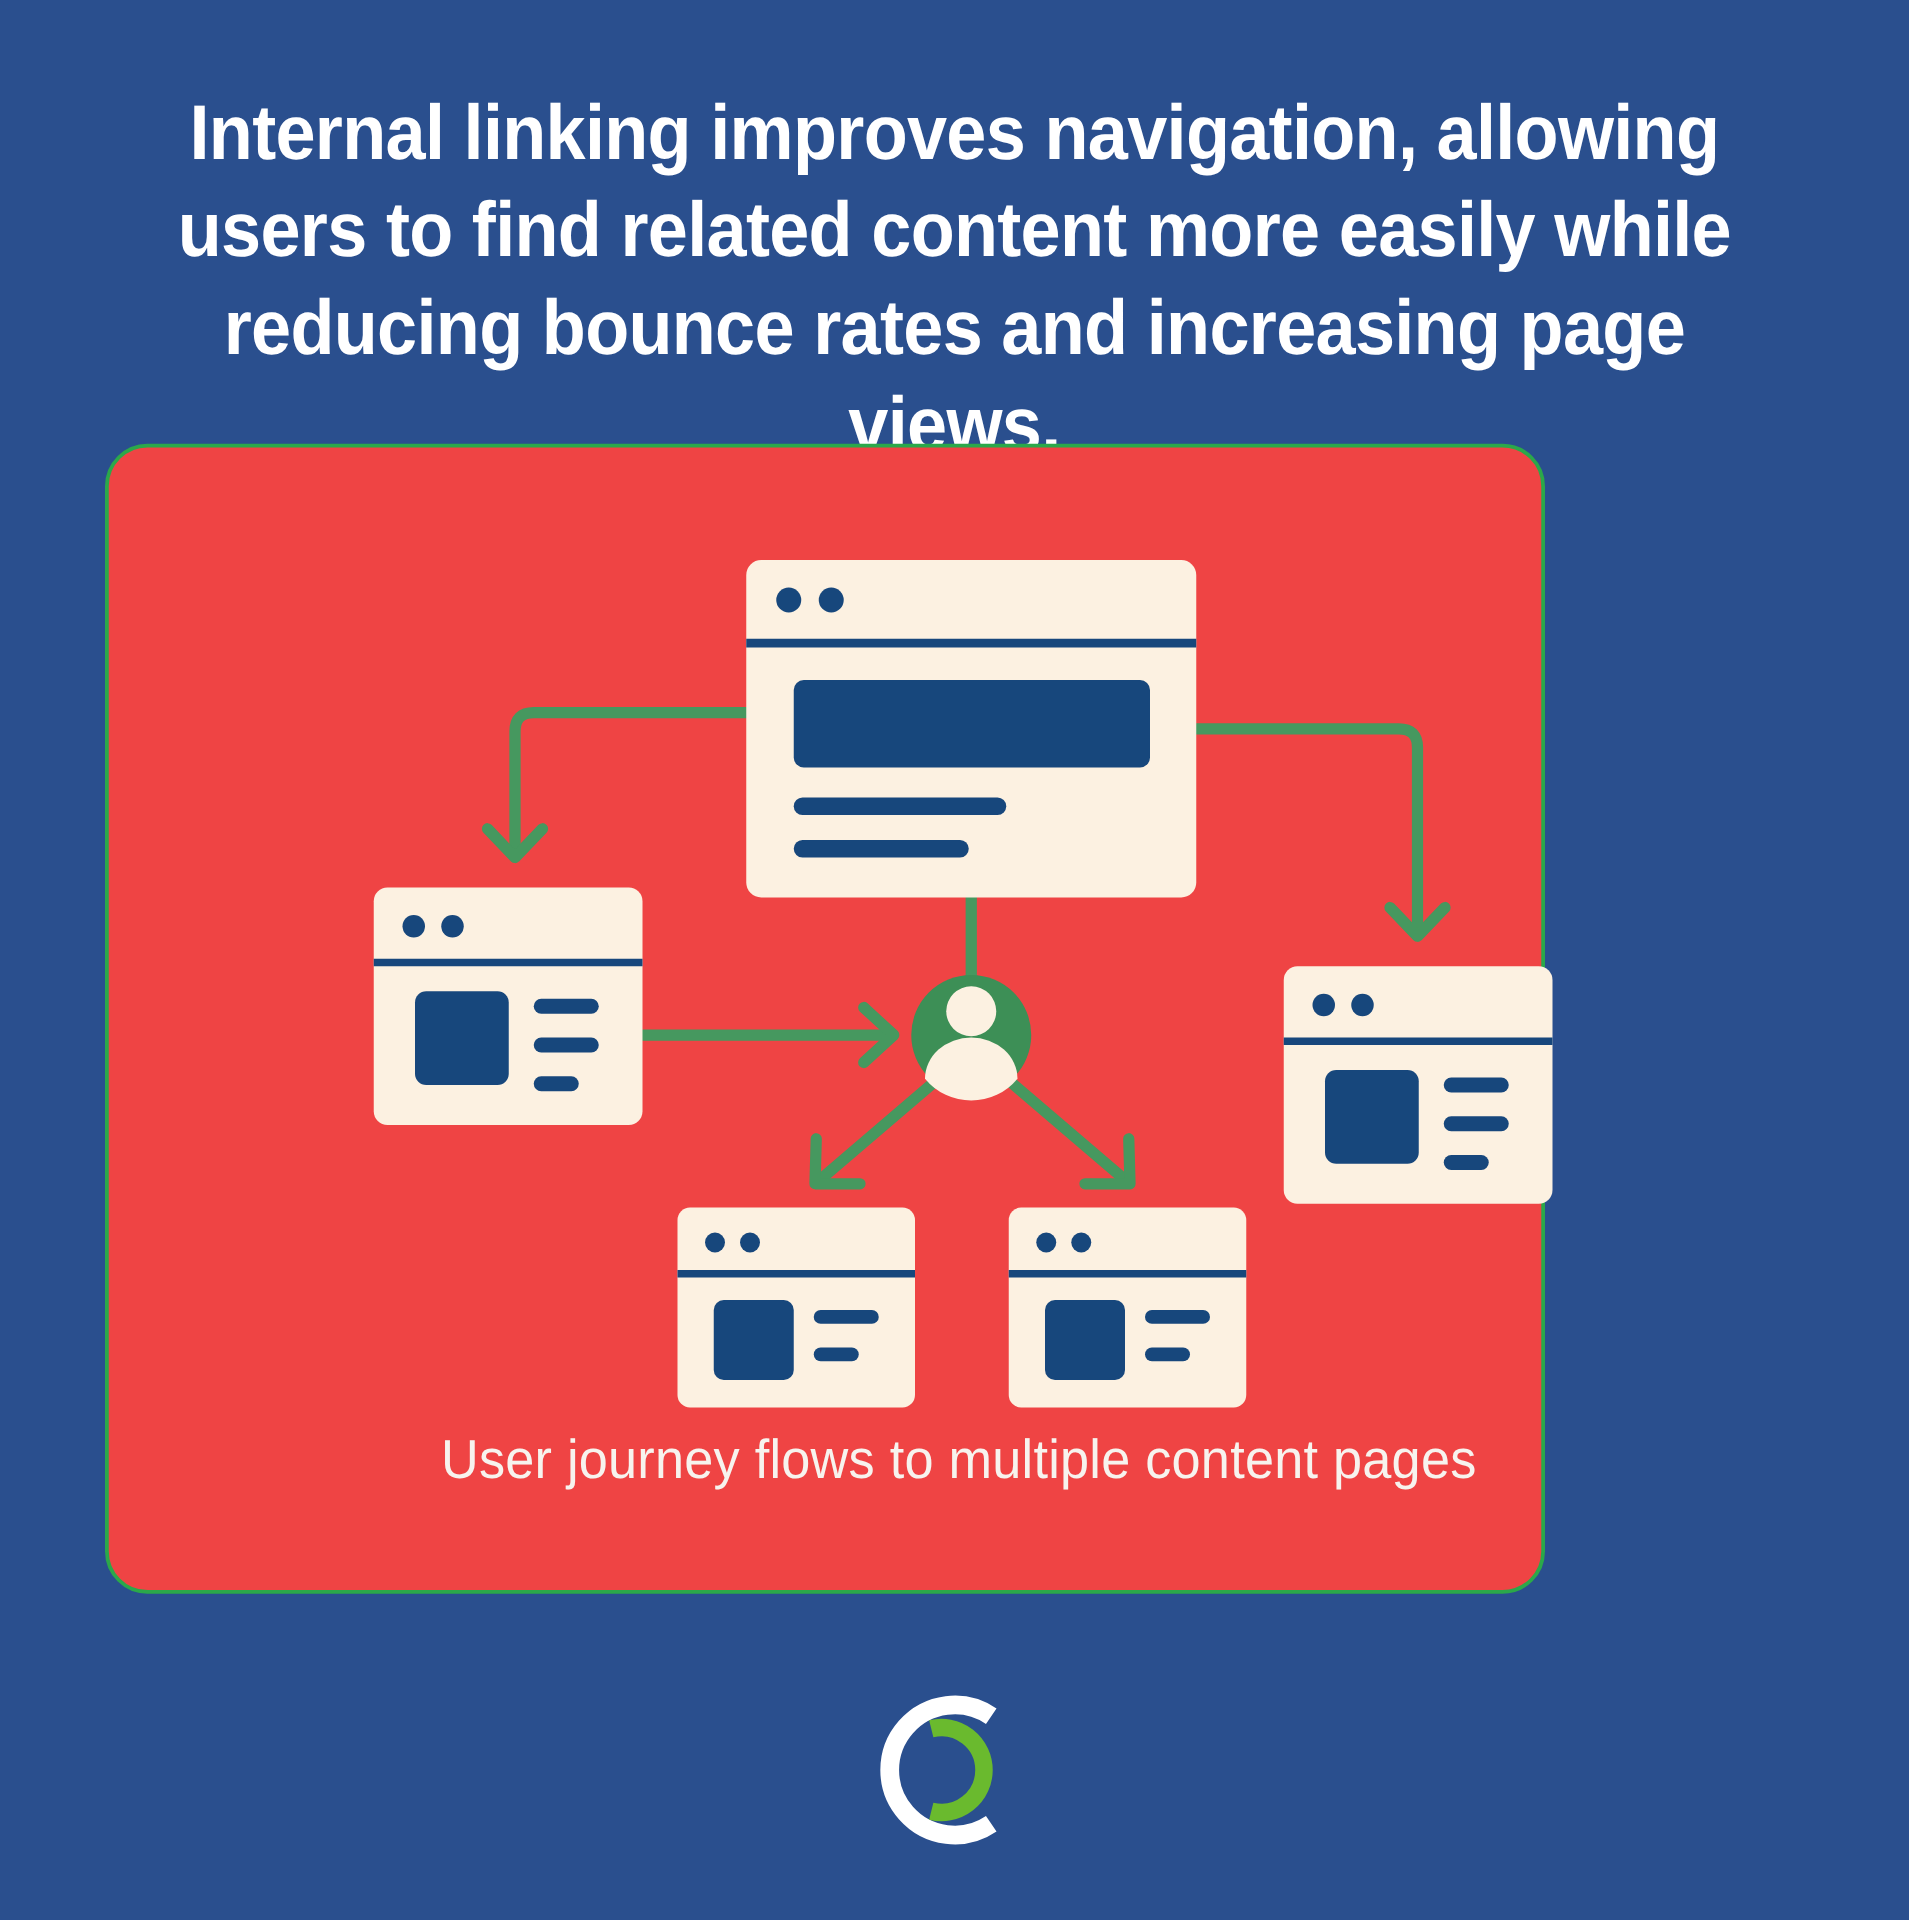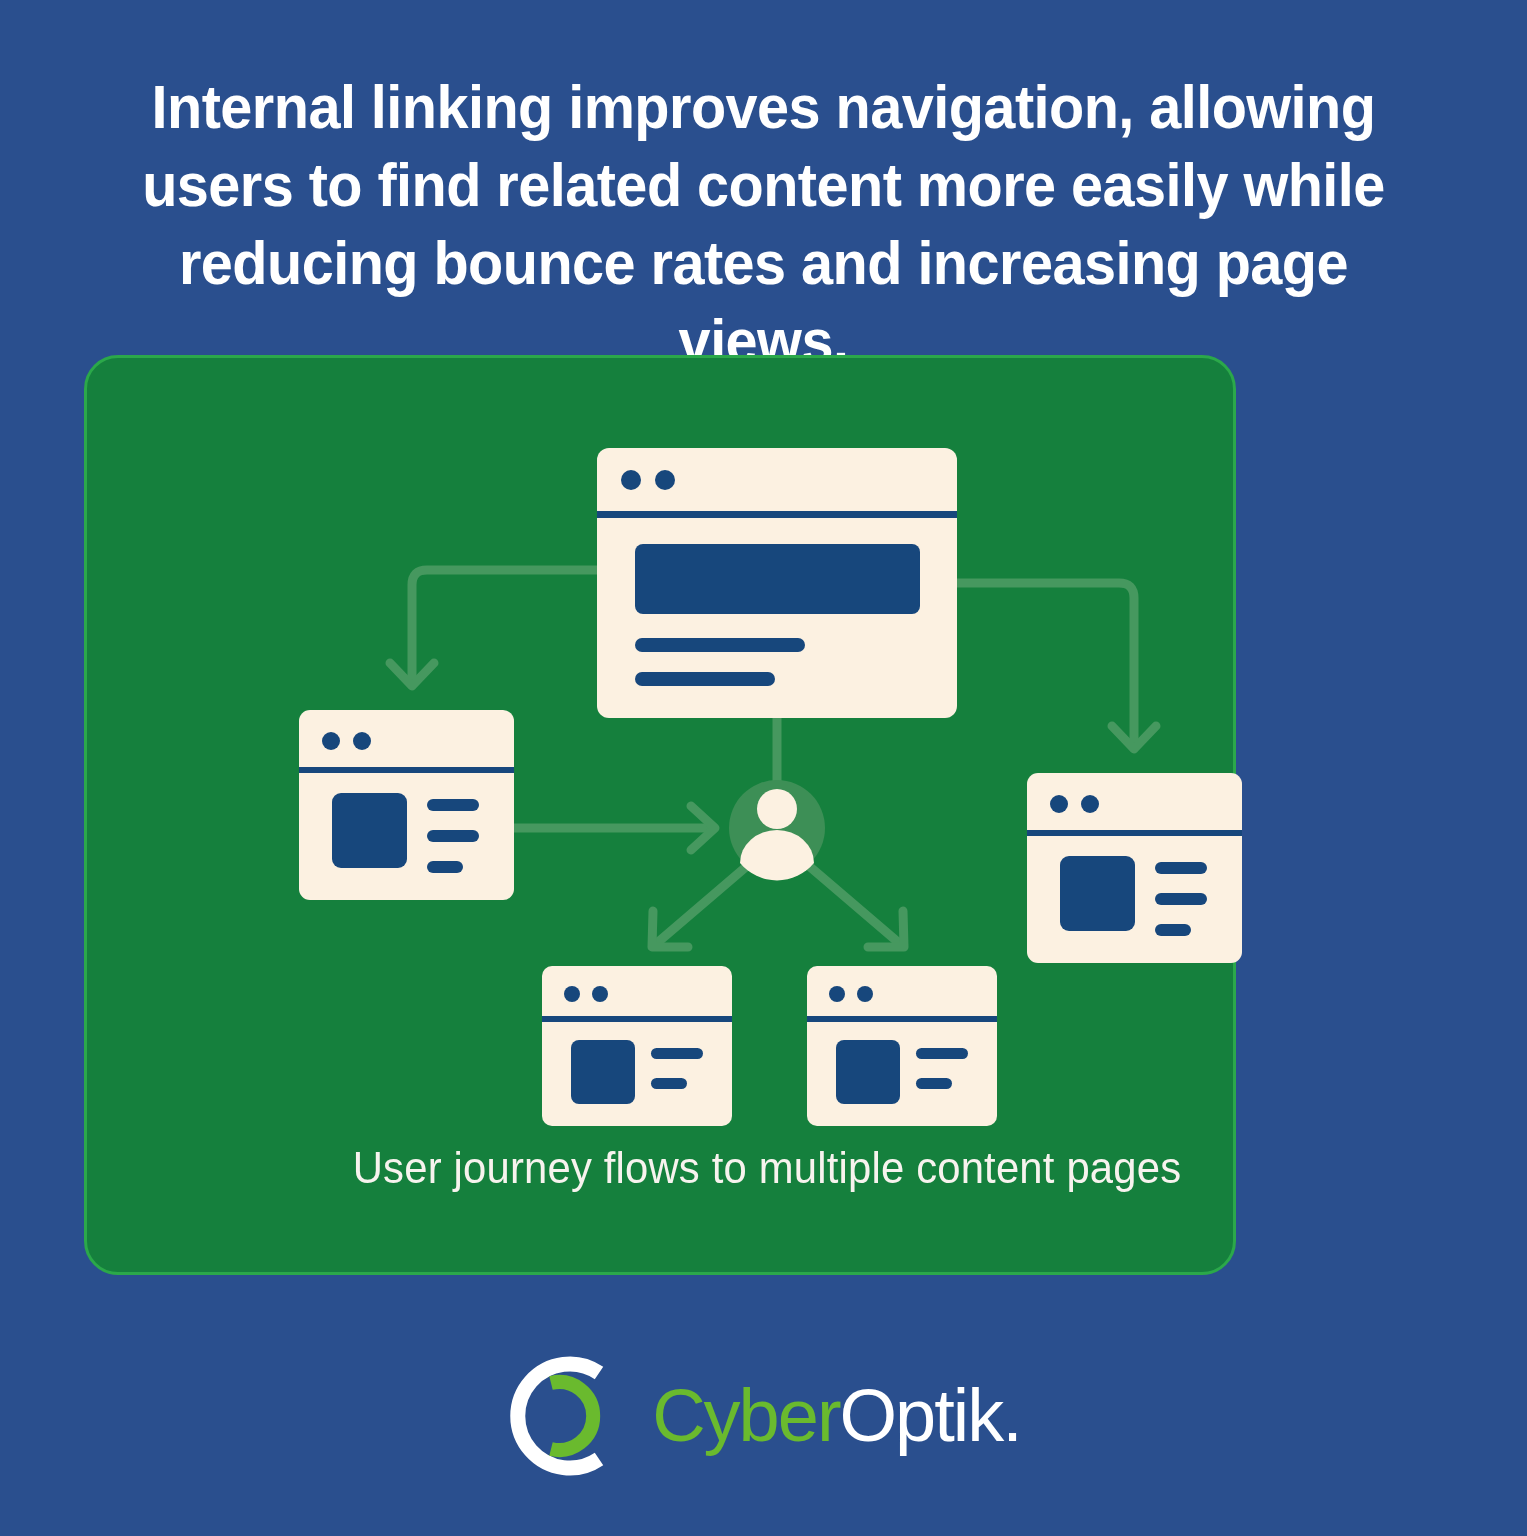--- a/index.html
+++ b/index.html
@@ -34,21 +34,21 @@
   }
 
   
   #panel {
     position: absolute;
     left: 84px;
     top: 355px;
     width: 1152px;
     height: 920px;
     box-sizing: border-box;
-    background: #15803d;
+    background: #ef4444;
     border: 3px solid #2ba84a;
     border-radius: 34px;
   }
 
   #diagram-svg {
     position: absolute;
     left: 0;
     top: 0;
     width: 1360px;
     height: 920px;
@@ -189,16 +189,13 @@
   <div id="caption">User journey flows to multiple content pages</div>
 </div>
 
 <div id="logo">
   <svg id="logo-mark" width="128" height="128" viewBox="0 0 128 128">
 
     <path d="M 93 21 A 52 52 0 1 0 93 107" fill="none" stroke="#ffffff" stroke-width="15" stroke-linecap="butt"></path>
 
     <path d="M 45 97 A 34 34 0 1 0 45 31" fill="none" stroke="#6aba2e" stroke-width="14" stroke-linecap="butt"></path>
   </svg>
-  <div id="logo-text">
-    <span class="logo-cyber">Cyber</span><span class="logo-optik">Optik.</span>
-  </div>
 </div>
 
 </body></html>

